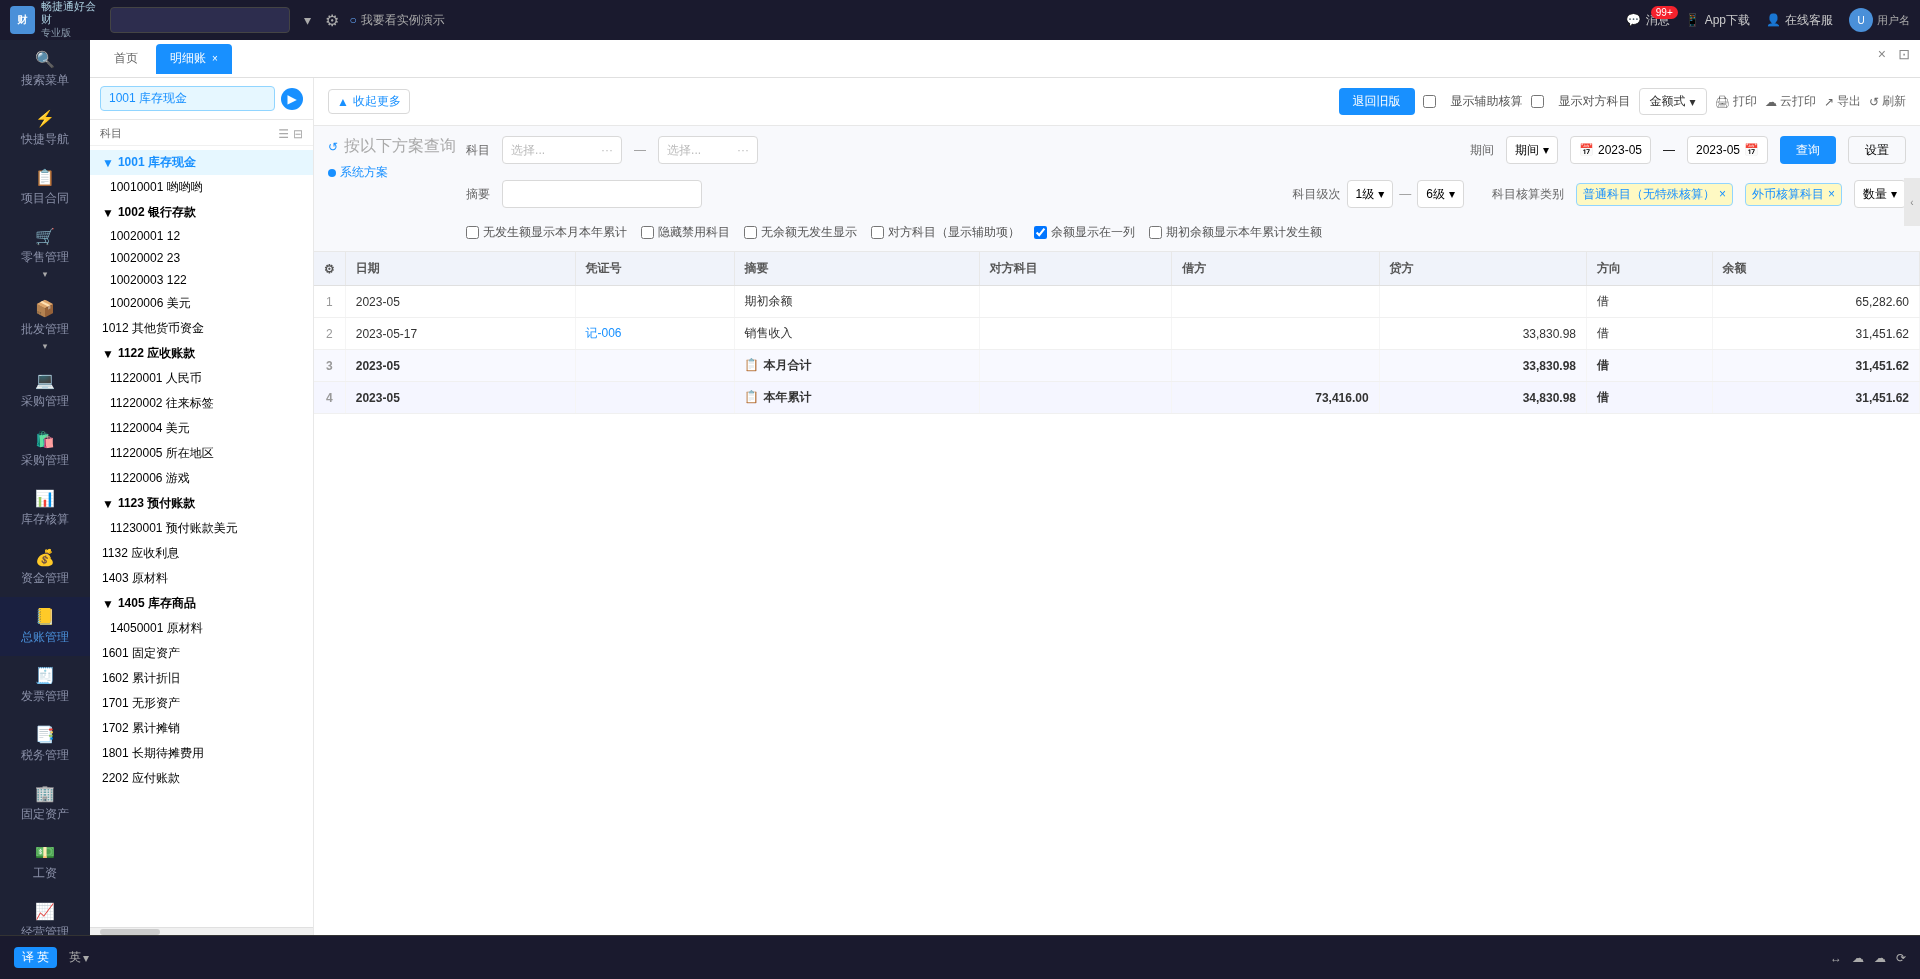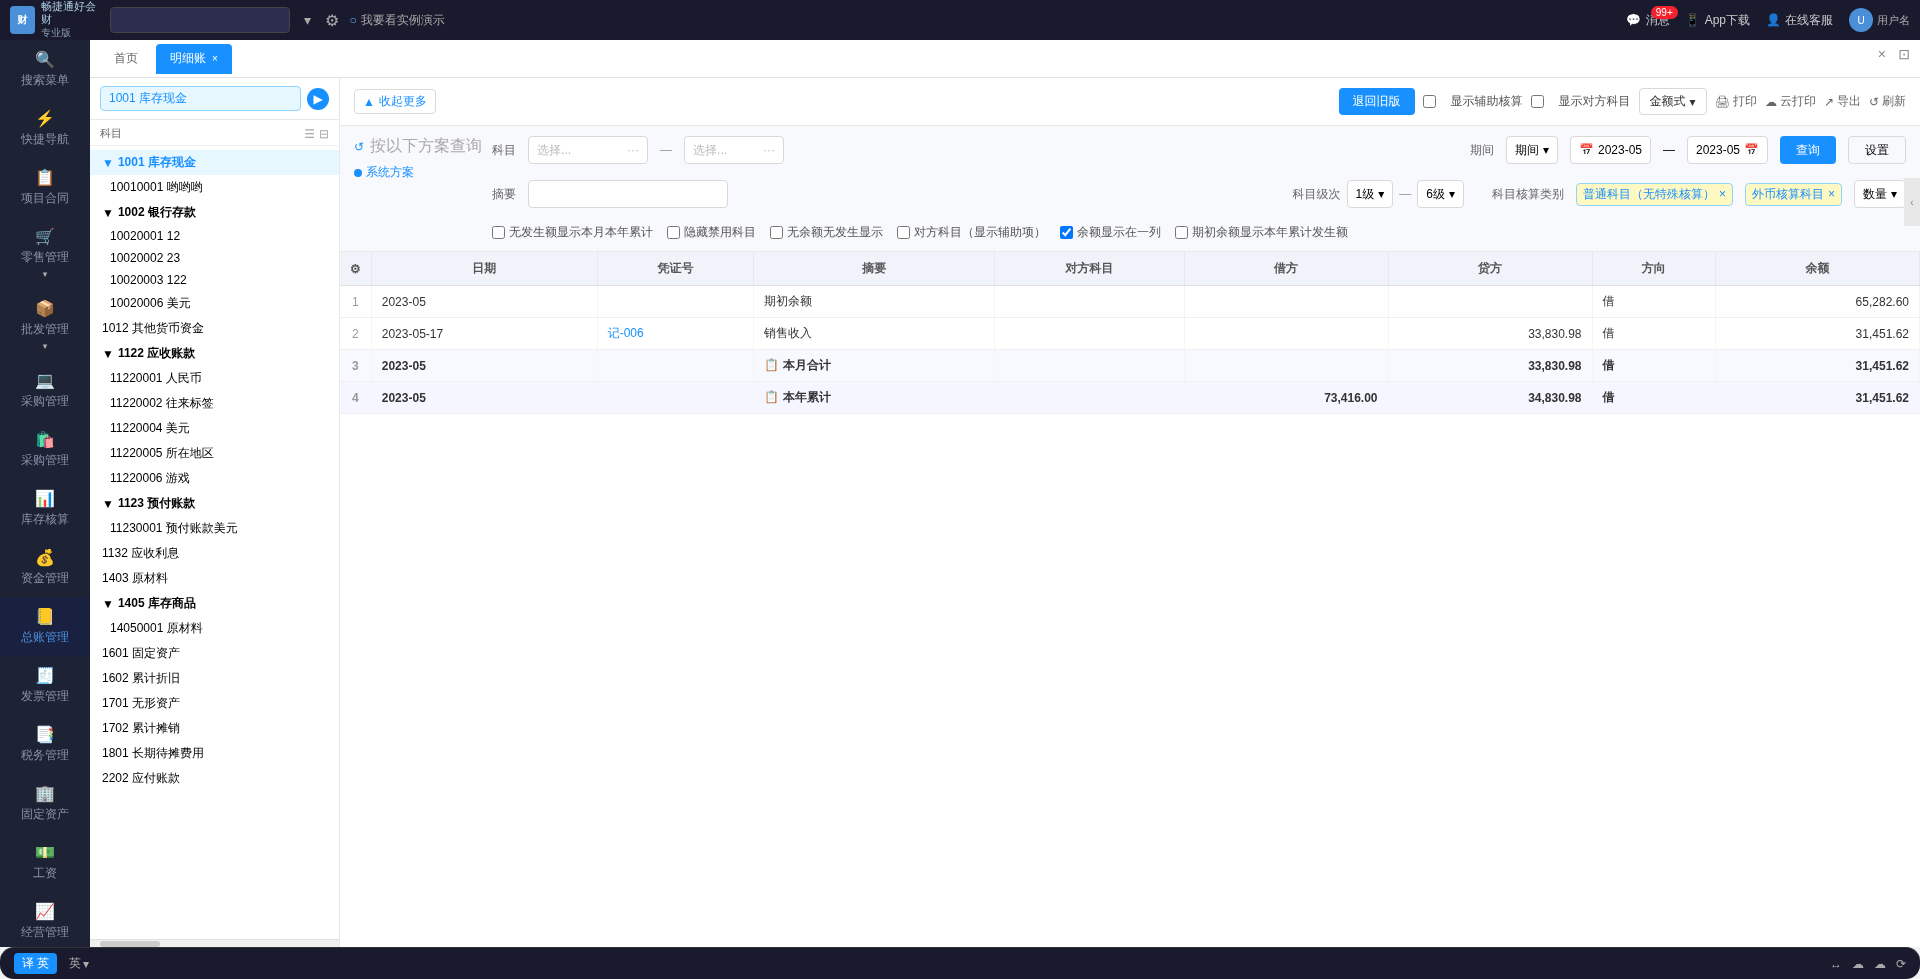--- a/index.html
+++ b/index.html
@@ -38,21 +38,21 @@
     .tabbar { height: 38px; background: #fff; display: flex; align-items: center; padding: 0 10px; gap: 4px; border-bottom: 1px solid #e0e0e0; flex-shrink: 0; }
     .tab { height: 30px; padding: 0 14px; display: flex; align-items: center; gap: 6px; border-radius: 4px 4px 0 0; cursor: pointer; font-size: 12px; color: #666; }
     .tab.active { background: #1890ff; color: #fff; }
     .tab-close { font-size: 10px; cursor: pointer; }
     .tab-home { background: none; color: #666; }
 
     
     .inner-content { flex: 1; display: flex; overflow: hidden; background: #f5f6fa; }
 
     
-    .left-panel { width: 250px; background: #fff; border-right: 1px solid #e8e8e8; display: flex; flex-direction: column; flex-shrink: 0; }
+    .left-panel { width: 224px; background: #fff; border-right: 1px solid #e8e8e8; display: flex; flex-direction: column; flex-shrink: 0; }
     .left-panel-header { padding: 8px 10px; display: flex; align-items: center; gap: 6px; border-bottom: 1px solid #e8e8e8; }
     .selected-account { display: flex; align-items: center; gap: 4px; background: #e6f7ff; border: 1px solid #91d5ff; border-radius: 4px; padding: 3px 8px; color: #1890ff; font-size: 12px; flex: 1; }
     .nav-arrow { width: 22px; height: 22px; background: #1890ff; border-radius: 50%; display: flex; align-items: center; justify-content: center; color: #fff; font-size: 12px; cursor: pointer; }
     .account-tree { flex: 1; overflow-y: auto; padding: 4px 0; }
     .tree-item { padding: 4px 12px; cursor: pointer; display: flex; align-items: center; gap: 4px; }
     .tree-item.selected { background: #e6f7ff; color: #1890ff; }
     .tree-item.parent { font-weight: bold; }
     .tree-indent { padding-left: 20px; }
     .tree-header { display: flex; align-items: center; justify-content: space-between; padding: 6px 10px 4px; border-bottom: 1px solid #f0f0f0; }
     .tree-label { color: #666; font-size: 11px; }
@@ -85,31 +85,31 @@
     .btn-query { background: #1890ff; color: #fff; border: none; border-radius: 4px; padding: 5px 16px; cursor: pointer; font-size: 12px; height: 28px; }
     .btn-settings2 { background: none; border: 1px solid #d9d9d9; border-radius: 4px; padding: 5px 16px; cursor: pointer; font-size: 12px; height: 28px; }
     .filter-tag { display: flex; align-items: center; gap: 4px; background: #fef9c3; border: 1px solid #91d5ff; border-radius: 4px; padding: 2px 6px; color: #1890ff; font-size: 11px; }
     .filter-tag-close { cursor: pointer; }
     .subject-level { display: flex; align-items: center; gap: 6px; }
 
     
     .table-container { flex: 1; overflow: auto; background: #fff; margin: 0; }
     table { width: 100%; border-collapse: collapse; }
     thead tr { background: #f0f3fa; }
-    th { padding: 8px 10px; text-align: center; color: #555; font-weight: 600; border-bottom: 1px solid #e0e0e0; border-right: 1px solid #e8e8e8; font-size: 12px; white-space: nowrap; }
+    th { padding: 8px 10px; text-align: left; color: #555; font-weight: 600; border-bottom: 1px solid #e0e0e0; border-right: 1px solid #e8e8e8; font-size: 12px; white-space: nowrap; }
     td { padding: 7px 10px; border-bottom: 1px solid #f0f0f0; border-right: 1px solid #f5f5f5; color: #333; font-size: 12px; white-space: nowrap; }
     .row-summary td { font-weight: bold; background: #f8f9ff; }
     .row-year td { font-weight: bold; background: #f5f6ff; }
     .cell-link { color: #1890ff; text-decoration: none; cursor: pointer; }
     .cell-icon { color: #1890ff; margin-right: 4px; }
     .row-num { color: #999; text-align: center; width: 30px; }
     .settings-col { width: 30px; text-align: center; }
 
     
-    .bottom-bar { height: 32px; background: #1a1a2e; display: flex; align-items: center; padding: 12px 14px; gap: 12px; border-top: 1px solid #333; flex-shrink: 0; border-radius: 14px; }
+    .bottom-bar { height: 44px; background: #1a1a2e; display: flex; align-items: center; padding: 12px 14px; gap: 12px; border-top: 1px solid #333; flex-shrink: 0; }
     .bottom-btn { background: none; border: none; color: #aaa; cursor: pointer; display: flex; align-items: center; gap: 4px; font-size: 11px; }
     .bottom-right { margin-left: auto; display: flex; align-items: center; gap: 10px; }
     .translate-btn { background: #1890ff; color: #fff; border-radius: 4px; padding: 2px 8px; font-size: 11px; cursor: pointer; border: none; }
     .lang-btn { color: #aaa; background: none; border: none; cursor: pointer; font-size: 11px; display: flex; align-items: center; gap: 2px; }
 
     
     ::-webkit-scrollbar { width: 6px; height: 6px; }
     ::-webkit-scrollbar-track { background: #f0f0f0; }
     ::-webkit-scrollbar-thumb { background: #ccc; border-radius: 3px; }
     .scheme-btn { display: flex; align-items: center; gap: 4px; color: #1890ff; cursor: pointer; font-size: 12px; background: none; border: none; }

